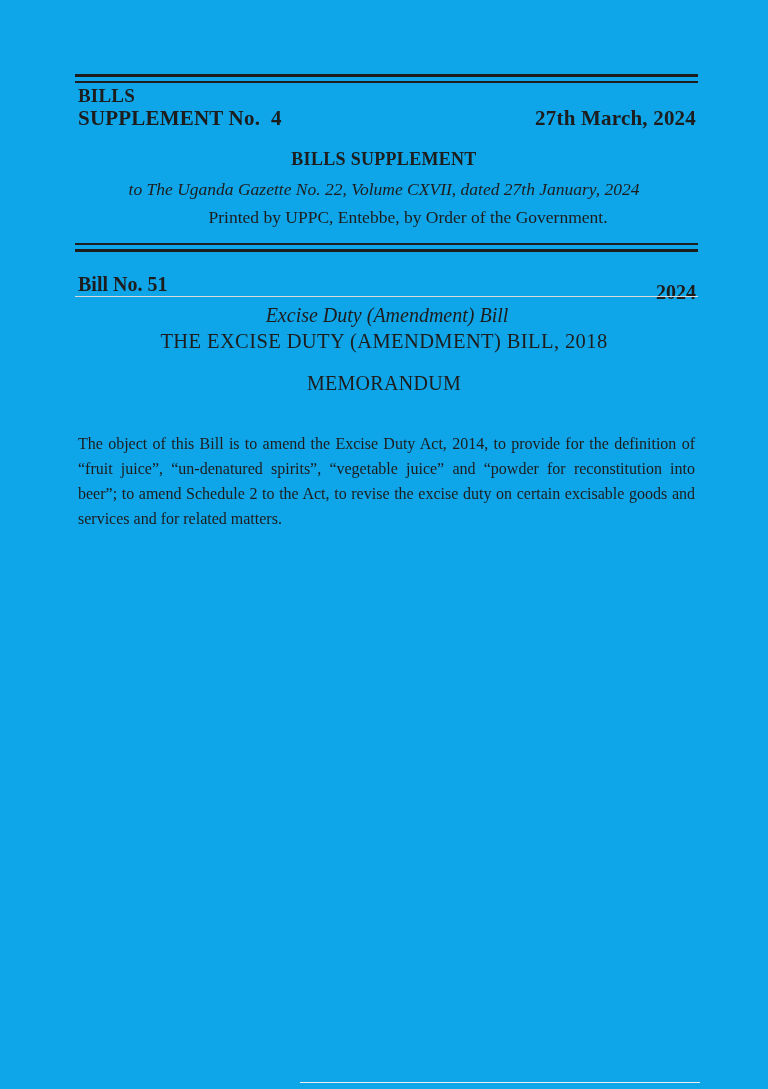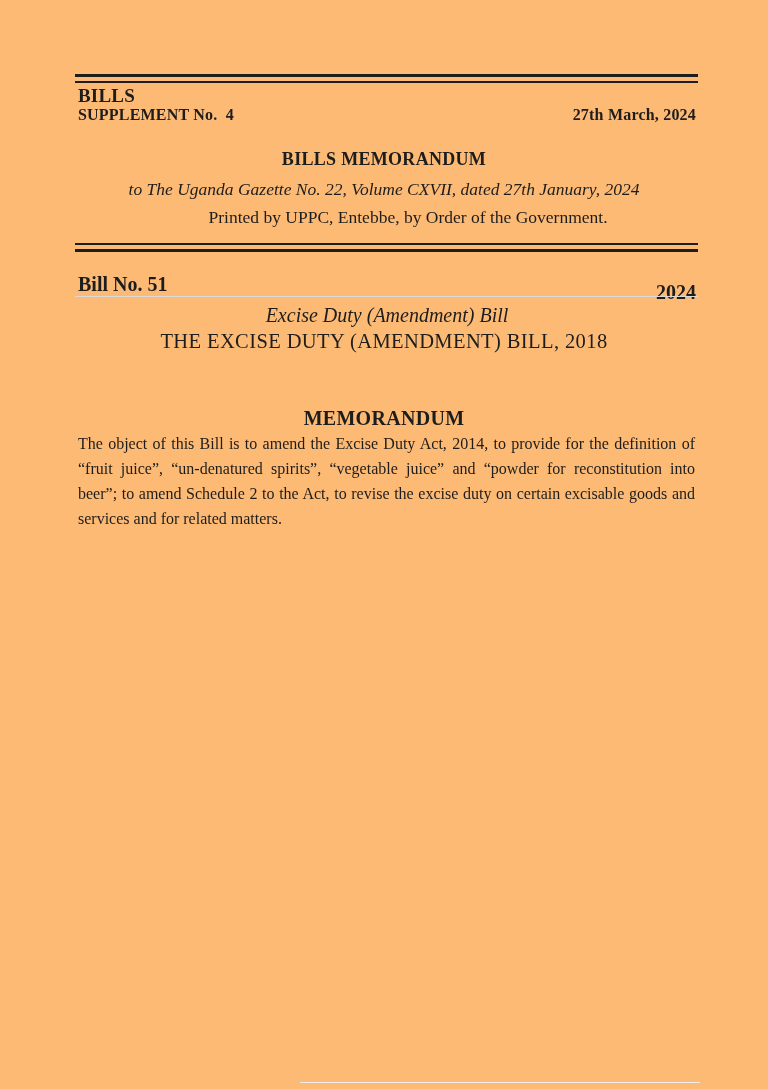--- a/index.html
+++ b/index.html
@@ -4,21 +4,21 @@
 <style>
   html, body {
     margin: 0;
     padding: 0;
     background: #9a9a9a;
   }
   .page {
     position: relative;
     width: 768px;
     height: 1089px;
-    background: #fdba74;
+    background: #0ea5e9;
     font-family: "Liberation Serif", "DejaVu Serif", serif;
     color: #1d1d1d;
     overflow: hidden;
     margin: 0 auto;
   }
   .abs { position: absolute; }
 
   
   .double-rule {
     left: 75px;
@@ -54,21 +54,21 @@
     font-size: 19px;
     letter-spacing: 0.2px;
   }
   .masthead-line2 {
     left: 78px;
     right: 72px;
     top: 106px;
     display: flex;
     justify-content: space-between;
     font-weight: bold;
-    font-size: 16px;
+    font-size: 21px;
     letter-spacing: 0.2px;
     gap: 44px;
   }
   .masthead-line2 .pre { white-space: pre; }
 
   .supplement-title {
     left: 0;
     right: 0;
     top: 149px;
     text-align: center;
@@ -125,23 +125,23 @@
     left: 0;
     right: 0;
     top: 330px;
     text-align: center;
     font-size: 20.5px;
     letter-spacing: 0.4px;
   }
   .memo-heading {
     left: 0;
     right: 0;
-    top: 407px;
-    text-align: center;
-    font-weight: bold;
+    top: 372px;
+    text-align: center;
+    font-weight: normal;
     font-size: 20px;
     letter-spacing: 0.3px;
   }
 
   .memo-paragraph {
     left: 78px;
     right: 73px;
     top: 431px;
     font-size: 16px;
     line-height: 25px;
@@ -173,21 +173,21 @@
 
   <div class="abs double-rule top-style" style="top:74px"></div>
 
   <div class="abs masthead-line1">BILLS</div>
 
   <div class="abs masthead-line2">
     <span class="pre">SUPPLEMENT No.  4</span>
     <span>27th March, 2024</span>
   </div>
 
-  <div class="abs supplement-title">BILLS MEMORANDUM</div>
+  <div class="abs supplement-title">BILLS SUPPLEMENT</div>
 
   <div class="abs gazette-line">to The Uganda Gazette No. 22, Volume CXVII, dated 27th January, 2024</div>
 
   <div class="abs printer-line">Printed by UPPC, Entebbe, by Order of the Government.</div>
 
   <div class="abs double-rule mid-style" style="top:243px"></div>
 
   <div class="abs bill-row">
     <span class="bill-no">Bill No. 51</span>
     <span class="bill-title">Excise Duty (Amendment) Bill</span>

